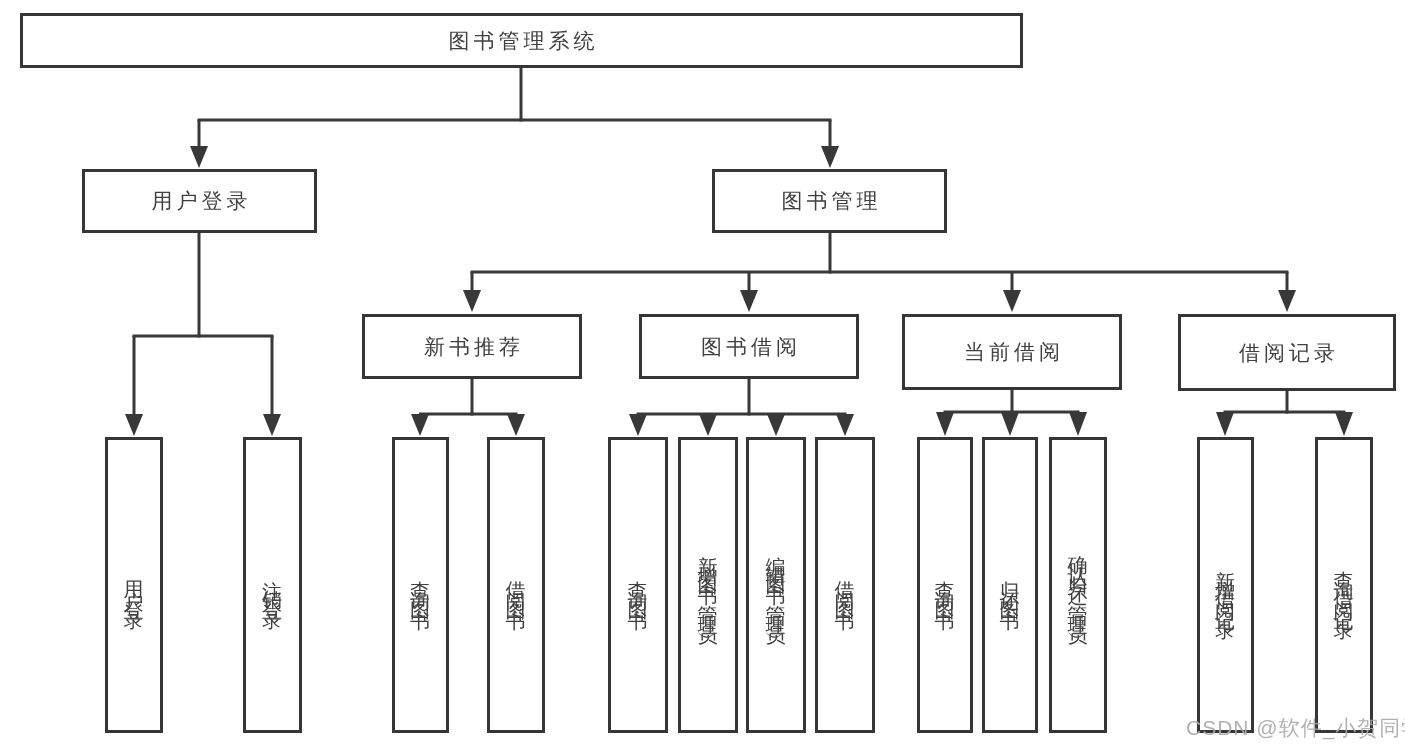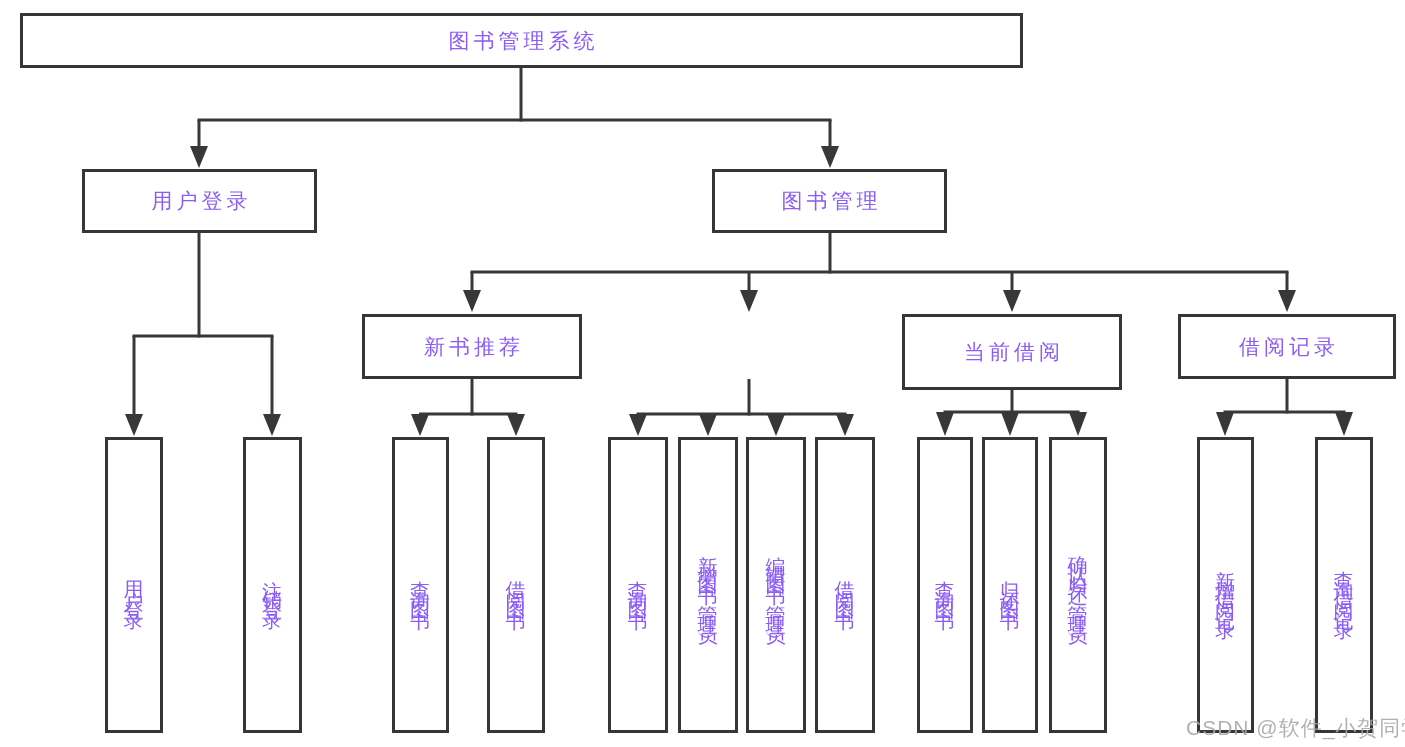--- a/index.html
+++ b/index.html
@@ -18,21 +18,21 @@
     pointer-events: none;
   }
   .node {
     position: absolute;
     box-sizing: border-box;
     border: 3px solid #363636;
     background: #ffffff;
     display: flex;
     align-items: center;
     justify-content: center;
-    color: #8b5cf6;
+    color: #404040;
   }
   .node.h span {
     font-size: 21px;
     letter-spacing: 4px;
     text-indent: 4px; 
     white-space: nowrap;
   }
   .node.v span {
     writing-mode: vertical-rl;
     font-size: 20px;
@@ -129,24 +129,27 @@
   <div class="node h" style="left:82px;top:169px;width:235px;height:64px">
     <span>用户登录</span>
   </div>
   <div class="node h" style="left:362px;top:314px;width:220px;height:65px">
     <span>新书推荐</span>
   </div>
 
   <div class="node h" style="left:712px;top:169px;width:235px;height:64px">
     <span>图书管理</span>
   </div>
+  <div class="node h" style="left:639px;top:314px;width:220px;height:65px">
+    <span>图书借阅</span>
+  </div>
   <div class="node h" style="left:902px;top:314px;width:220px;height:76px">
     <span>当前借阅</span>
   </div>
-  <div class="node h" style="left:1178px;top:314px;width:218px;height:65px">
+  <div class="node h" style="left:1178px;top:314px;width:218px;height:77px">
     <span>借阅记录</span>
   </div>
 
   <div class="node v" style="left:105px;top:437px;width:58px;height:296px">
     <span>用户登录</span>
   </div>
   <div class="node v" style="left:243px;top:437px;width:59px;height:296px">
     <span>注销登录</span>
   </div>
 

